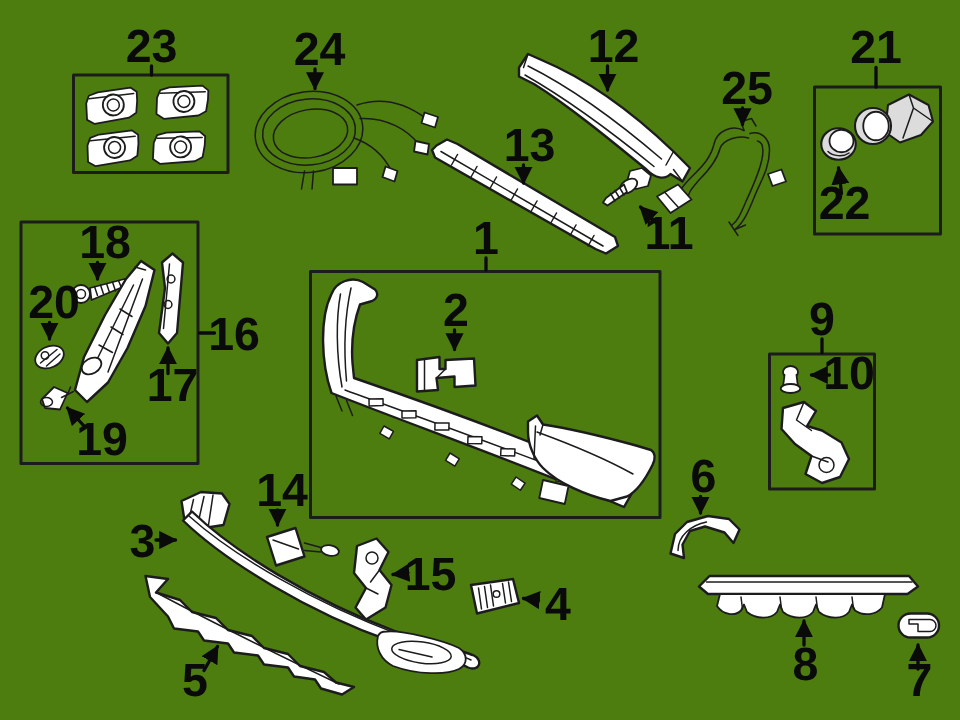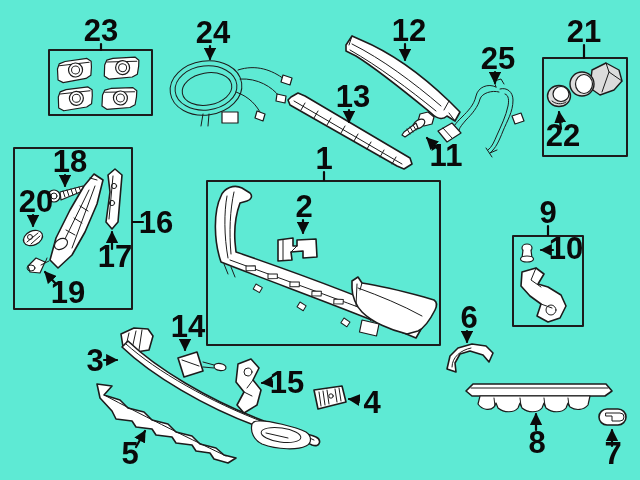--- a/index.html
+++ b/index.html
@@ -1,16 +1,16 @@
 <!DOCTYPE html>
 <html><head>
 <meta charset="utf-8">
 <style>
   html,body{margin:0;padding:0;background:#fff;}
-  .stage{position:relative;width:640px;height:480px;background:#5eead4;overflow:hidden;
+  .stage{position:relative;width:640px;height:480px;background:#4d7c0f;overflow:hidden;
          font-family:"Liberation Sans", sans-serif;}
   svg{display:block;}
   svg *{stroke-linejoin:round;stroke-linecap:round;}
   .bx{fill:none;stroke:#1c1c1c;stroke-width:2;}
   .ol{fill:#ffffff;stroke:#1c1c1c;stroke-width:1.6;}
   .ol2{fill:#ffffff;stroke:#1c1c1c;stroke-width:1.2;}
   .dt{fill:none;stroke:#1c1c1c;stroke-width:1;}
   .sh{fill:#dcdcdc;stroke:#1c1c1c;stroke-width:1.4;}
   .ld{fill:none;stroke:#0a0a0a;stroke-width:2.2;}
   .lbl{font:700 31px "Liberation Sans", sans-serif;fill:#0a0a0a;}

